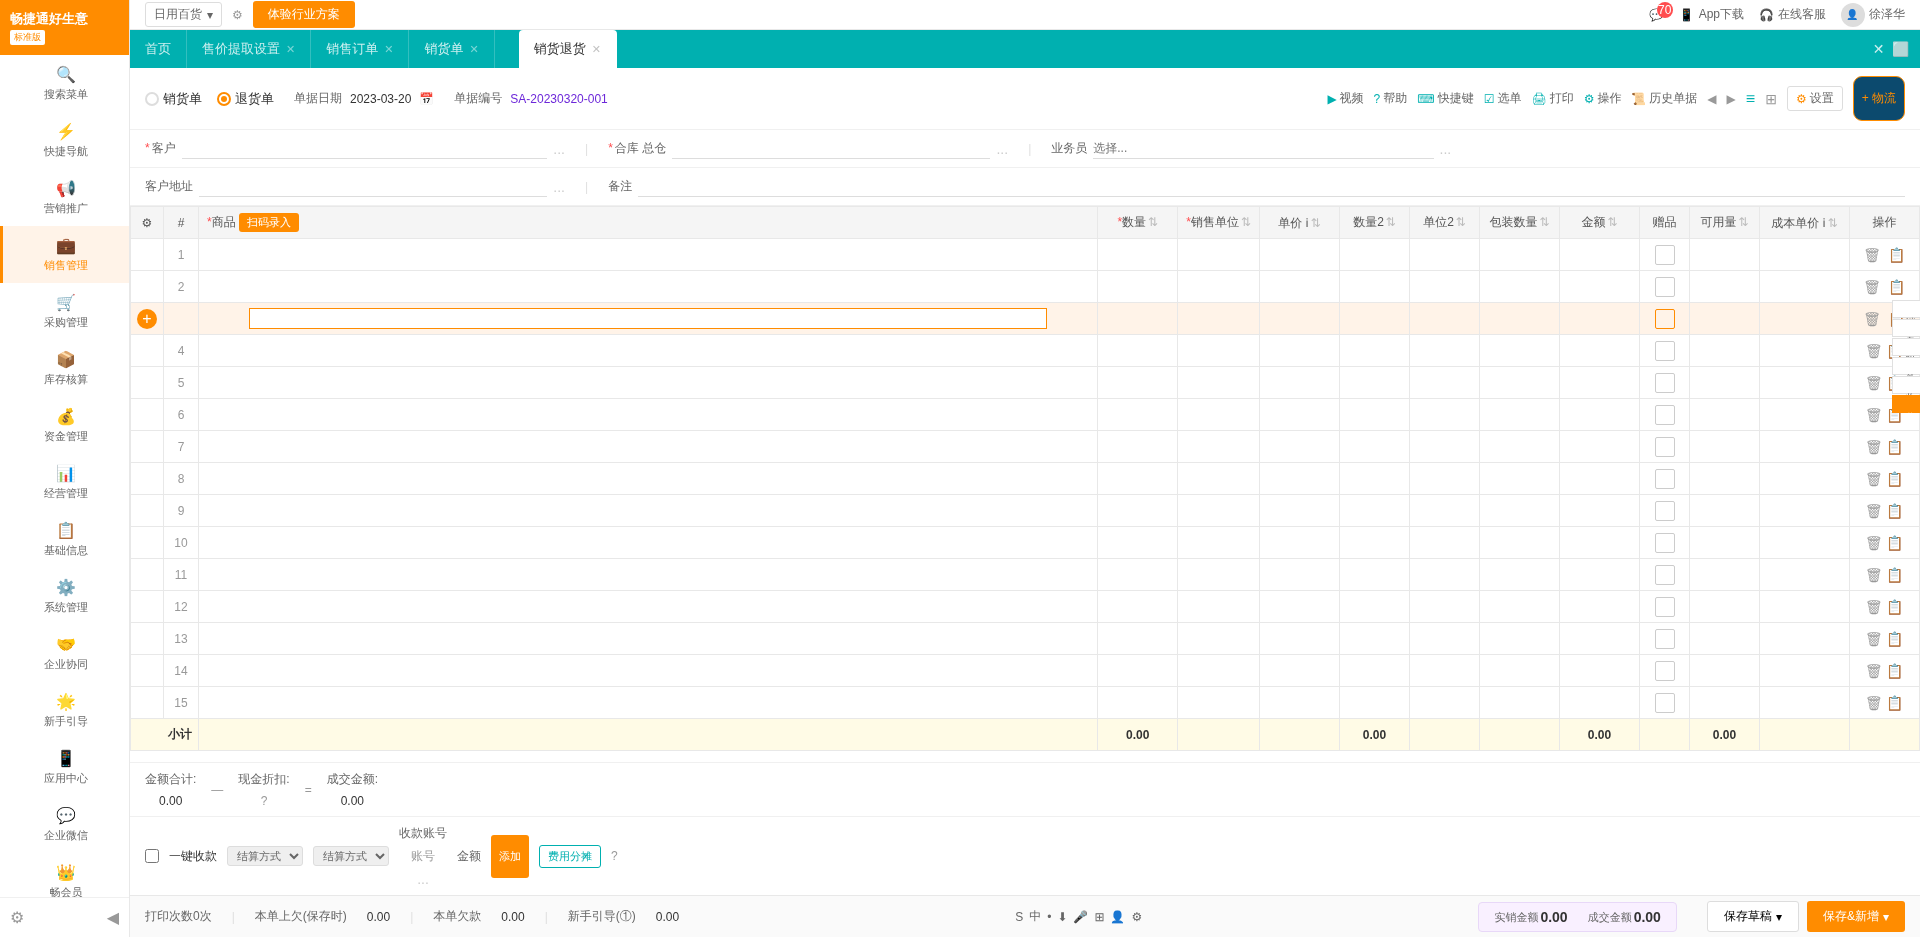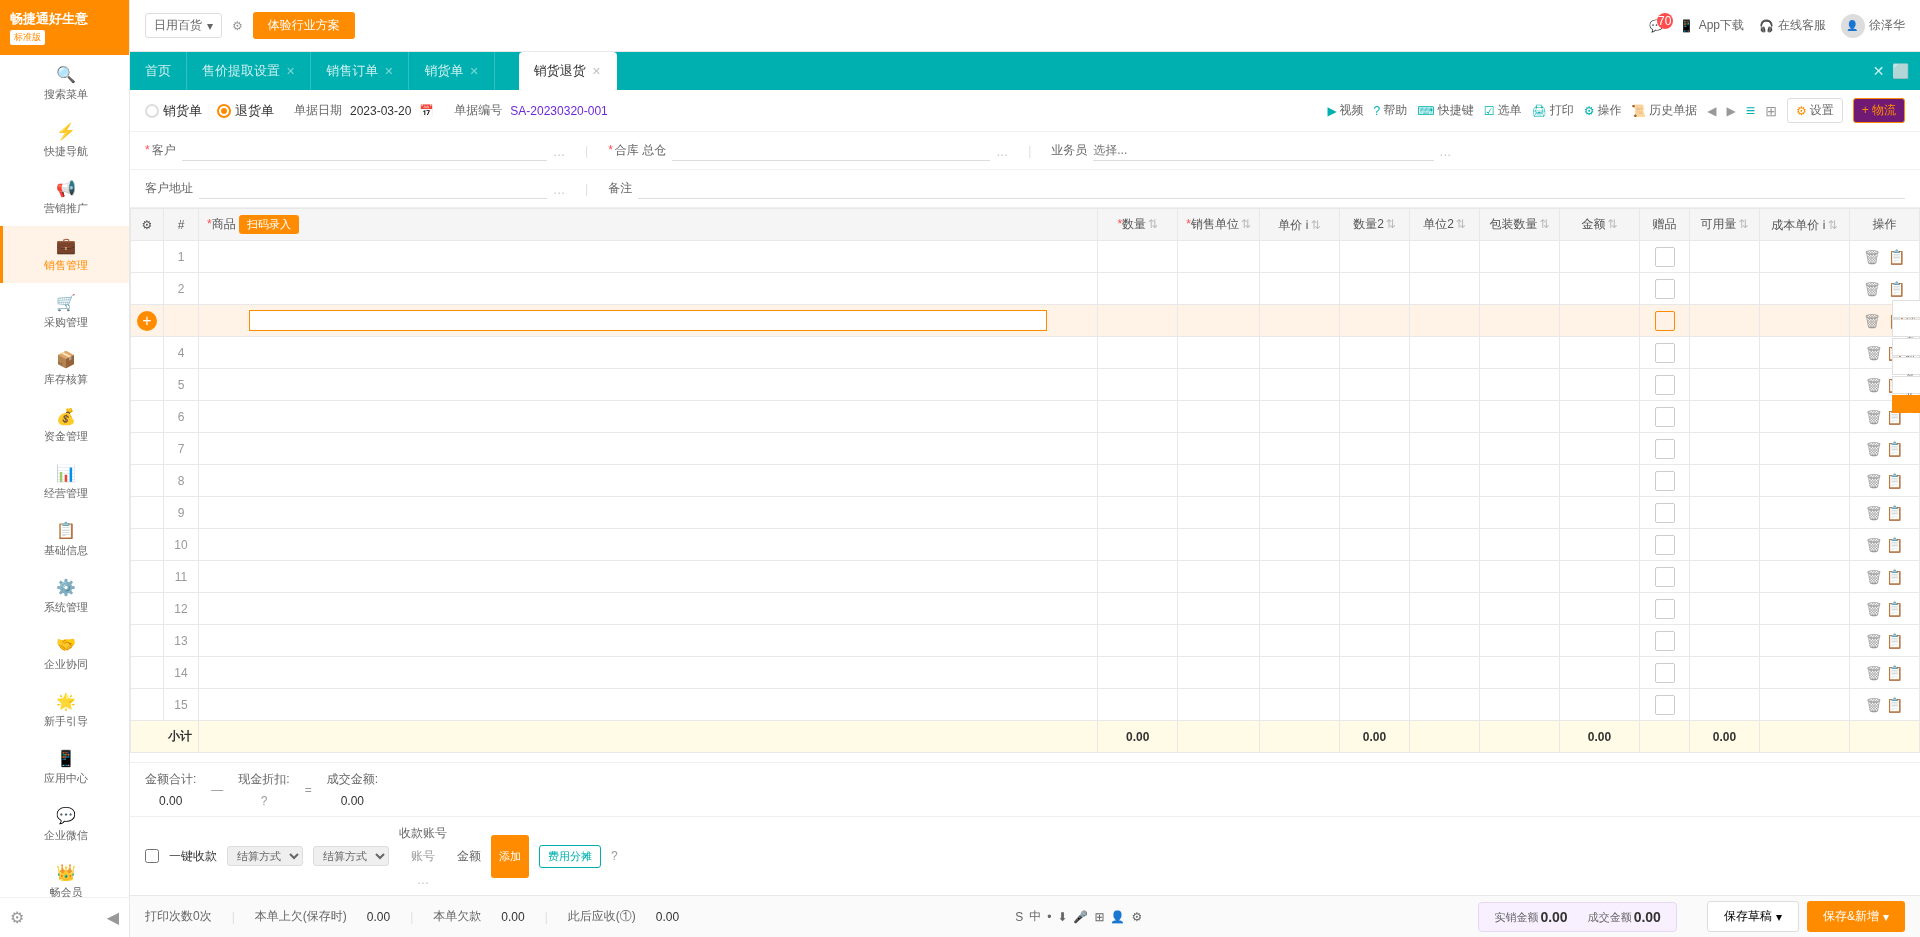--- a/index.html
+++ b/index.html
@@ -15,21 +15,21 @@
     .sidebar-item { display: flex; flex-direction: column; align-items: center; padding: 10px 5px; cursor: pointer; color: #666; gap: 3px; border-left: 3px solid transparent; }
     .sidebar-item.active { background: #fff3e8; color: #ff8c00; border-left: 3px solid #ff8c00; }
     .sidebar-item .icon { font-size: 16px; }
     .sidebar-item .label { font-size: 11px; }
     .sidebar-bottom { padding: 10px; display: flex; justify-content: space-between; align-items: center; border-top: 1px solid #f0f0f0; }
     
     
     .main { flex: 1; display: flex; flex-direction: column; overflow: hidden; }
     
     
-    .topbar { background: #fff; height: 52px; display: flex; align-items: center; justify-content: space-between; padding: 12px 15px; border-bottom: 1px solid #e8e8e8; flex-shrink: 0; }
+    .topbar { background: #fff; height: 30px; display: flex; align-items: center; justify-content: space-between; padding: 12px 15px; border-bottom: 1px solid #e8e8e8; flex-shrink: 0; }
     .topbar-left { display: flex; align-items: center; gap: 10px; }
     .topbar-select { display: flex; align-items: center; gap: 5px; border: 1px solid #ddd; padding: 3px 8px; border-radius: 3px; cursor: pointer; color: #666; font-size: 12px; }
     .topbar-btn-orange { background: #ff8c00; color: #fff; border: none; padding: 5px 15px; border-radius: 3px; cursor: pointer; font-size: 12px; }
     .topbar-right { display: flex; align-items: center; gap: 15px; color: #666; font-size: 12px; }
     .topbar-icon-group { display: flex; align-items: center; gap: 4px; cursor: pointer; }
     .user-avatar { width: 24px; height: 24px; border-radius: 50%; background: #ddd; display: flex; align-items: center; justify-content: center; font-size: 10px; }
     
     
     .tabs { background: #00b0b0; display: flex; align-items: center; height: 38px; flex-shrink: 0; }
     .tab { padding: 0 15px; height: 38px; display: flex; align-items: center; gap: 6px; cursor: pointer; color: rgba(255,255,255,0.8); font-size: 13px; border-right: 1px solid rgba(255,255,255,0.2); }
@@ -48,21 +48,21 @@
     .radio-group { display: flex; align-items: center; gap: 15px; }
     .radio-item { display: flex; align-items: center; gap: 4px; cursor: pointer; font-size: 13px; }
     .radio-circle { width: 14px; height: 14px; border-radius: 50%; border: 2px solid #ddd; display: flex; align-items: center; justify-content: center; }
     .radio-circle.checked { border-color: #ff8c00; }
     .radio-circle.checked::after { content: ''; width: 6px; height: 6px; border-radius: 50%; background: #ff8c00; }
     .header-field { display: flex; align-items: center; gap: 8px; font-size: 12px; color: #666; }
     .header-field label { white-space: nowrap; }
     .page-header-actions { margin-left: auto; display: flex; align-items: center; gap: 10px; }
     .header-action-btn { display: flex; align-items: center; gap: 3px; cursor: pointer; color: #666; font-size: 12px; }
     .btn-settings { display: flex; align-items: center; gap: 3px; border: 1px solid #ddd; padding: 3px 8px; border-radius: 3px; cursor: pointer; color: #666; font-size: 12px; }
-    .btn-add-logistics { display: flex; align-items: center; gap: 3px; border: 1px solid #ff8c00; color: #ff8c00; padding: 3px 8px; border-radius: 3px; cursor: pointer; font-size: 12px; background: #701a75; }
+    .btn-add-logistics { display: flex; align-items: center; gap: 3px; border: 1px solid #ff8c00; color: #ff8c00; padding: 13px 8px; border-radius: 9px; cursor: pointer; font-size: 12px; background: #0c4a6e; }
     
     
     .form-section { padding: 8px 15px; display: flex; align-items: center; gap: 20px; border-bottom: 1px solid #f0f0f0; flex-shrink: 0; }
     .form-field { display: flex; align-items: center; gap: 6px; flex: 1; }
     .form-field label { color: #666; font-size: 12px; white-space: nowrap; }
     .form-field label.required::before { content: '*'; color: #ff4d4f; margin-right: 2px; }
     .form-input { flex: 1; border: none; border-bottom: 1px solid #ddd; padding: 3px 0; color: #333; font-size: 12px; outline: none; min-width: 100px; }
     .form-dots { color: #ccc; cursor: pointer; font-size: 14px; }
     .form-divider { color: #e0e0e0; }
     
@@ -709,21 +709,21 @@
 
         <div class="statusbar">
           <span>打印次数0次</span>
           <span style="color:#e0e0e0;">|</span>
           <span>本单上欠(保存时)</span>
           <span class="footer-value">0.00</span>
           <span style="color:#e0e0e0;">|</span>
           <span>本单欠款</span>
           <span class="footer-value">0.00</span>
           <span style="color:#e0e0e0;">|</span>
-          <span>此后应收(①)</span>
+          <span>新手引导(①)</span>
           <span class="footer-value">0.00</span>
 
           <div style="margin-left:auto;display:flex;align-items:center;gap:6px;">
             <span style="cursor:pointer;color:#666;">S</span>
             <span style="cursor:pointer;color:#666;">中</span>
             <span style="cursor:pointer;color:#666;">•</span>
             <span style="cursor:pointer;color:#666;">⬇</span>
             <span style="cursor:pointer;color:#666;">🎤</span>
             <span style="cursor:pointer;color:#666;">⊞</span>
             <span style="cursor:pointer;color:#666;">👤</span>

